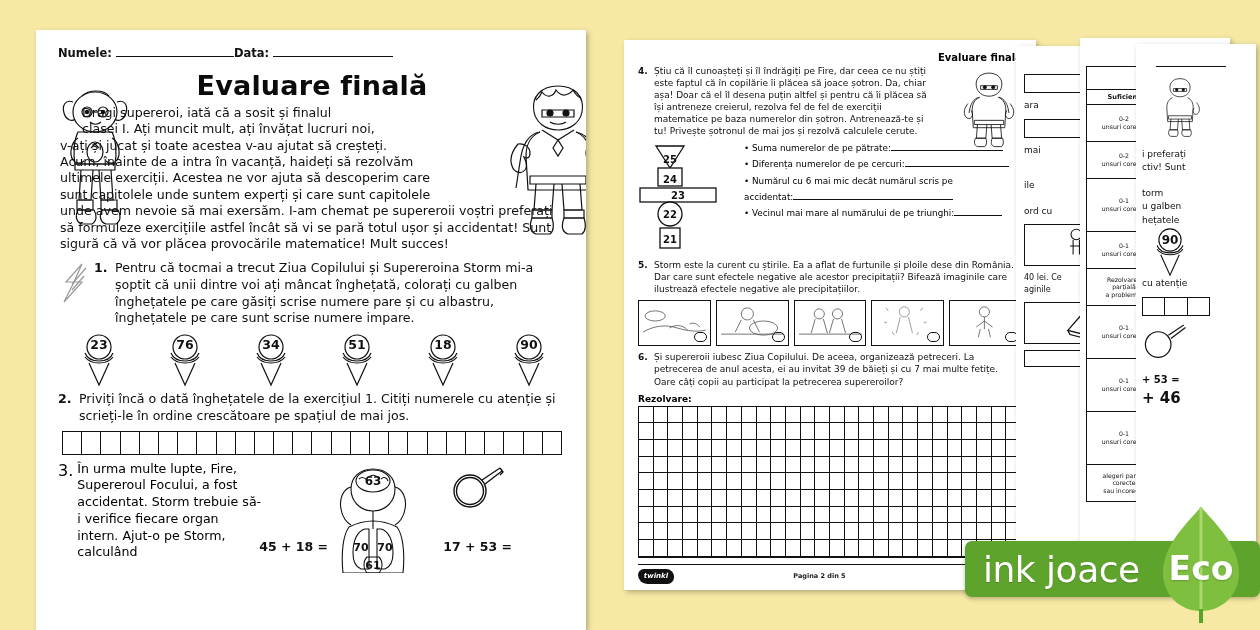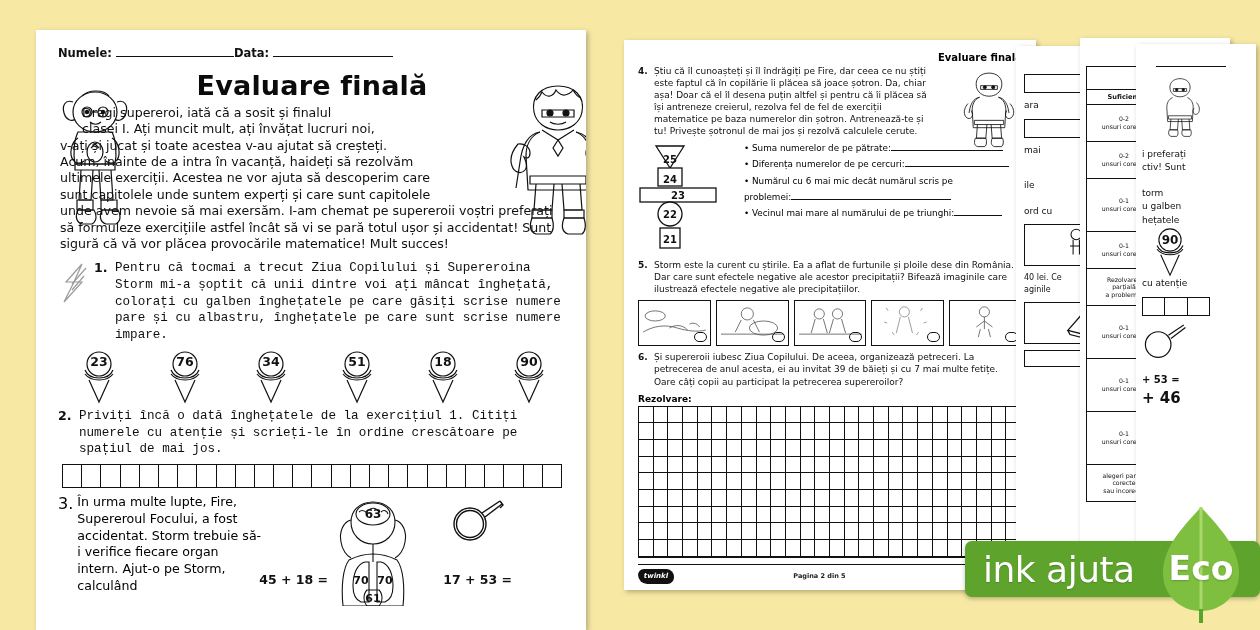--- a/index.html
+++ b/index.html
@@ -36,21 +36,21 @@
     margin:0 2px 0 2px;
   }
   .intro p{margin:0;}
   .indent1{margin-left:52px;margin-right:56px;text-indent:22px;}
   .indent2{margin-left:44px;margin-right:46px;}
   .indent3{margin-left:34px;margin-right:36px;}
   .indent4{margin-left:0px;margin-right:0px;}
 
   .ex{font-size:12.6px;line-height:1.33;color:#101010;display:flex;gap:6px;}
   .ex .num{font-weight:bold;min-width:15px;}
-  .exbody{flex:1;font-family:Liberation Mono, monospace;}
+  .exbody{flex:1;}
 
   
   .cones{display:flex;justify-content:space-between;margin:6px 10px 0 14px;}
   .cone{width:54px;text-align:center;position:relative;}
   .cone svg{display:block;margin:0 auto;}
   .cone .val{
     position:absolute;top:4px;left:0;right:0;text-align:center;
     font-size:12.5px;font-weight:bold;color:#111;
   }
   
@@ -404,21 +404,21 @@
               <text x="40" y="57">23</text>
               <text x="32" y="76">22</text>
               <text x="32" y="101">21</text>
             </g>
           </svg>
         </div>
         <div class="hopq">
           <div><span>• Suma numerelor de pe pătrate:</span><span class="dots" style="width:112px"></span></div>
           <div><span>• Diferența numerelor de pe cercuri:</span><span class="dots" style="width:104px"></span></div>
           <div><span>• Numărul cu 6 mai mic decât numărul scris pe</span></div>
-          <div><span>   problemei:</span><span class="dots" style="width:160px"></span></div>
+          <div><span>   accidentat:</span><span class="dots" style="width:160px"></span></div>
           <div><span>• Vecinul mai mare al numărului de pe triunghi:</span><span class="dots" style="width:48px"></span></div>
         </div>
       </div>
 
       <div class="p2ex" style="margin-top:5px;">
         <span class="num">5.</span>
         <span>Storm este la curent cu știrile. Ea a aflat de furtunile și ploile dese din România. Dar care sunt efectele negative ale acestor precipitații? Bifează imaginile care ilustrează efectele negative ale precipitațiilor.</span>
       </div>
 
       <div class="picrow">
@@ -856,21 +856,21 @@
             <path d="M31 15L49 3"></path>
             <path d="M34 19L51 6"></path>
           </g>
       </svg>
       <div style="font-weight:bold;font-size:10px;margin-top:6px;">+ 53 =</div>
       <div style="font-weight:bold;font-size:15px;">+ 46</div>
     </div>
   </div>
 
   <div class="banner">
-    <span class="txt">ink ajuta</span>
+    <span class="txt">ink joace</span>
   </div>
   <div class="leaf">
     <svg width="92" height="120" viewBox="0 0 92 120" style="position:absolute;left:0;top:0;">
       <path d="M46 2C28 22 8 42 8 68c0 22 17 38 38 38s38-16 38-38C84 42 64 22 46 2z" fill="#7fbf3f"></path>
       <path d="M46 2v104" stroke="#a8d96a" stroke-width="3" fill="none"></path>
       <path d="M46 104v14" stroke="#56a52a" stroke-width="4" fill="none"></path>
     </svg>
     <span class="eco">Eco</span>
   </div>
 

